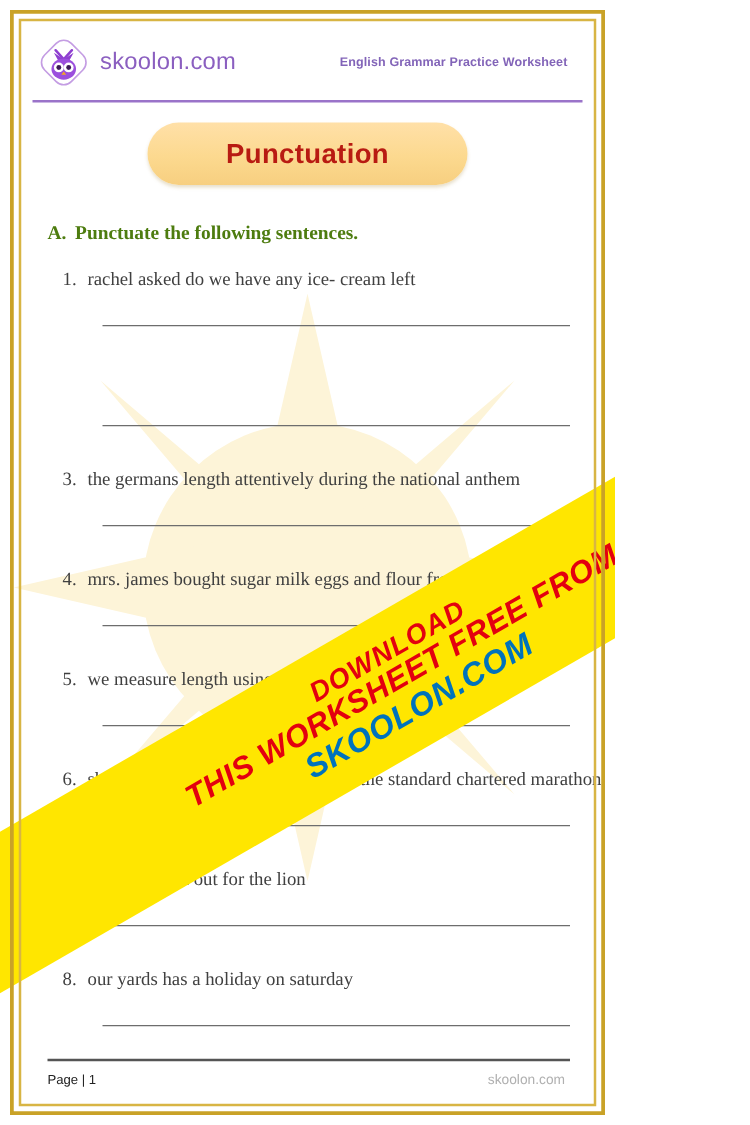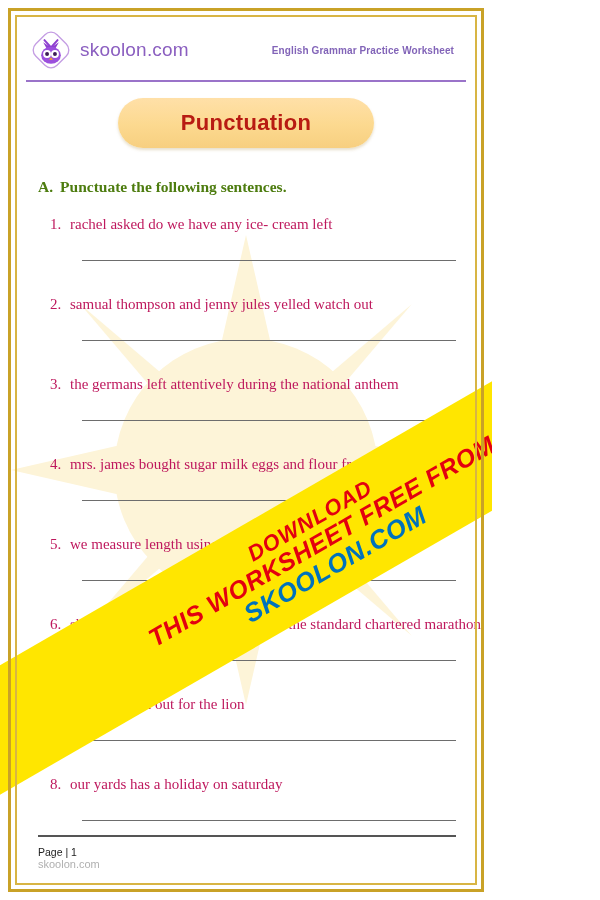--- a/index.html
+++ b/index.html
@@ -125,21 +125,21 @@
     margin: 30px 0 0 14px;
   }
   .instruction .sec-letter { margin-right: 7px; }
 
   
   .questions { margin-top: 16px; position: relative; }
   .qitem { position: relative; height: 80px; }
   .qtext {
     font-family: "Liberation Serif", serif;
     font-size: 15px;
-    color: #be185d;
+    color: #404040;
     white-space: nowrap;
     position: absolute;
     left: 26px;
     top: 4px;
   }
   .qnum {
     display: inline-block;
     min-width: 20px;
   }
   .qline {
@@ -160,21 +160,20 @@
   }
   .footer-rule {
     height: 1.6px;
     background: #555555;
     margin-bottom: 9px;
   }
   .footer-row {
     display: flex;
     justify-content: space-between;
     align-items: baseline;
-    flex-direction: column;
   }
   .footer-page {
     font-size: 10.5px;
     color: #222222;
   }
   .footer-site {
     font-size: 11px;
     color: #b0b0b0;
     padding-right: 4px;
   }
@@ -260,29 +259,26 @@
     <div class="questions">
 
       <div class="qitem">
         <div class="qtext">
           <span class="qnum">1.</span><span>rachel asked do we have any ice- cream left</span>
         </div>
         <div class="qline"></div>
       </div>
 
       <div class="qitem">
-        <div class="qtext">
-          <span class="qnum">2.</span><span>samual thompson and jenny jules yelled watch out</span>
-        </div>
-        <div class="qline"></div>
-      </div>
-
-      <div class="qitem">
-        <div class="qtext">
-          <span class="qnum">3.</span><span>the germans left attentively during the national anthem</span>
+        <div class="qline"></div>
+      </div>
+
+      <div class="qitem">
+        <div class="qtext">
+          <span class="qnum">3.</span><span>the germans length attentively during the national anthem</span>
         </div>
         <div class="qline"></div>
       </div>
 
       <div class="qitem">
         <div class="qtext">
           <span class="qnum">4.</span><span>mrs. james bought sugar milk eggs and flour from super market</span>
         </div>
         <div class="qline"></div>
       </div>

